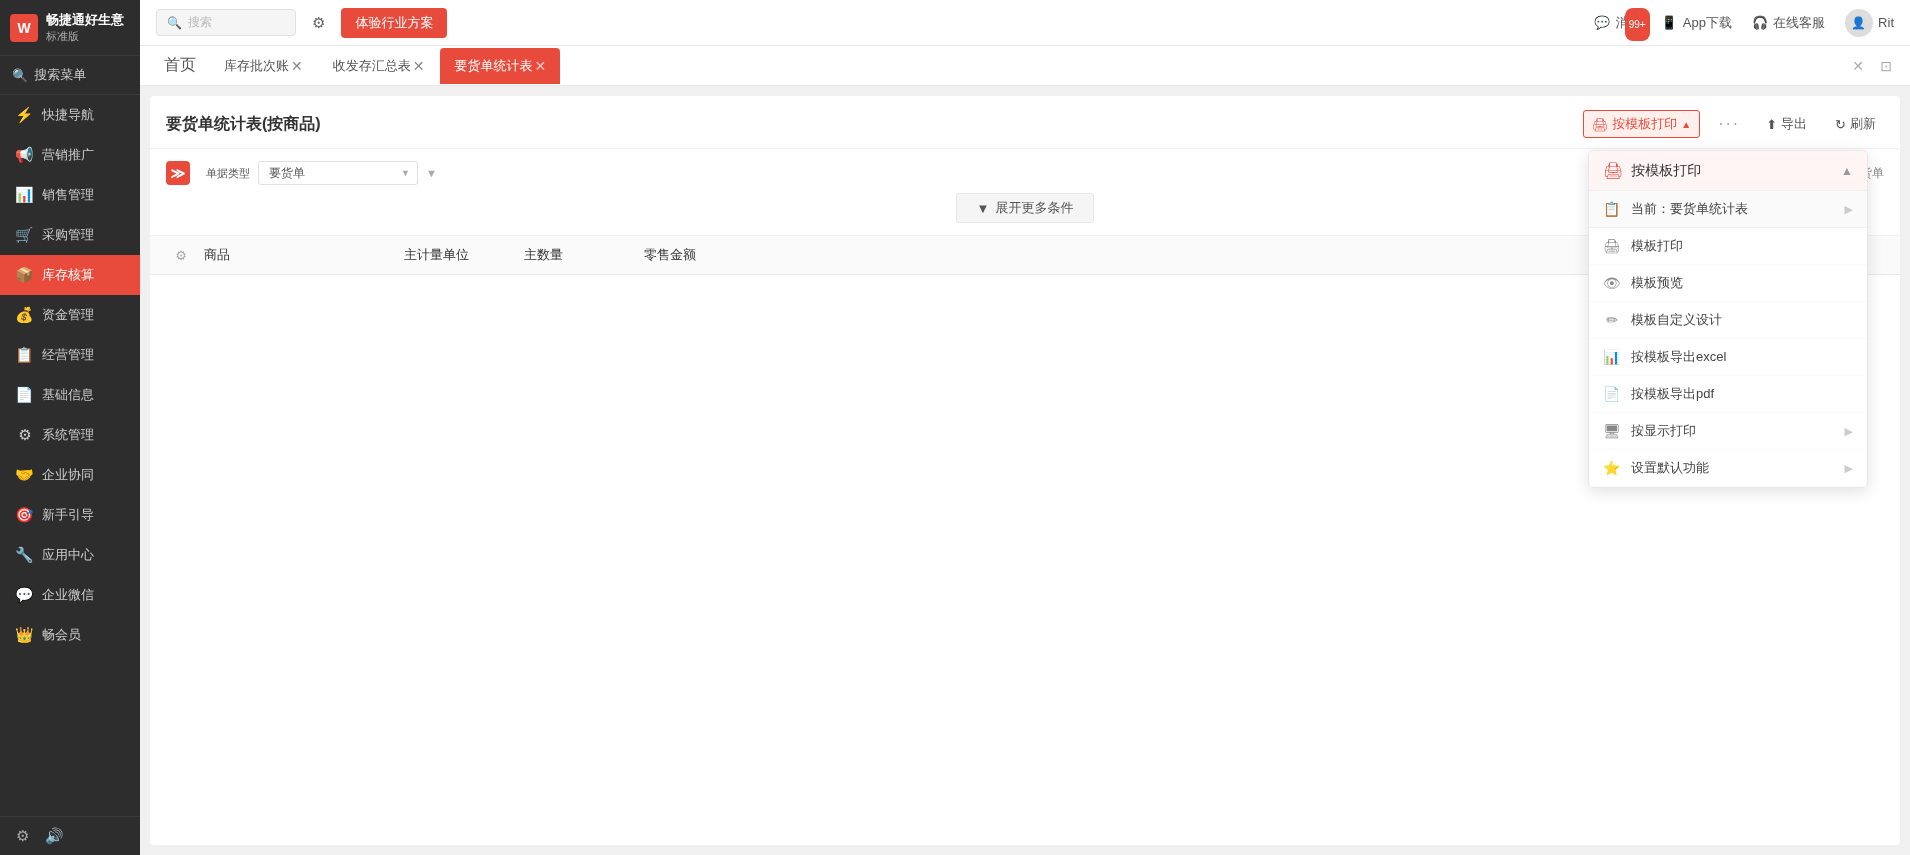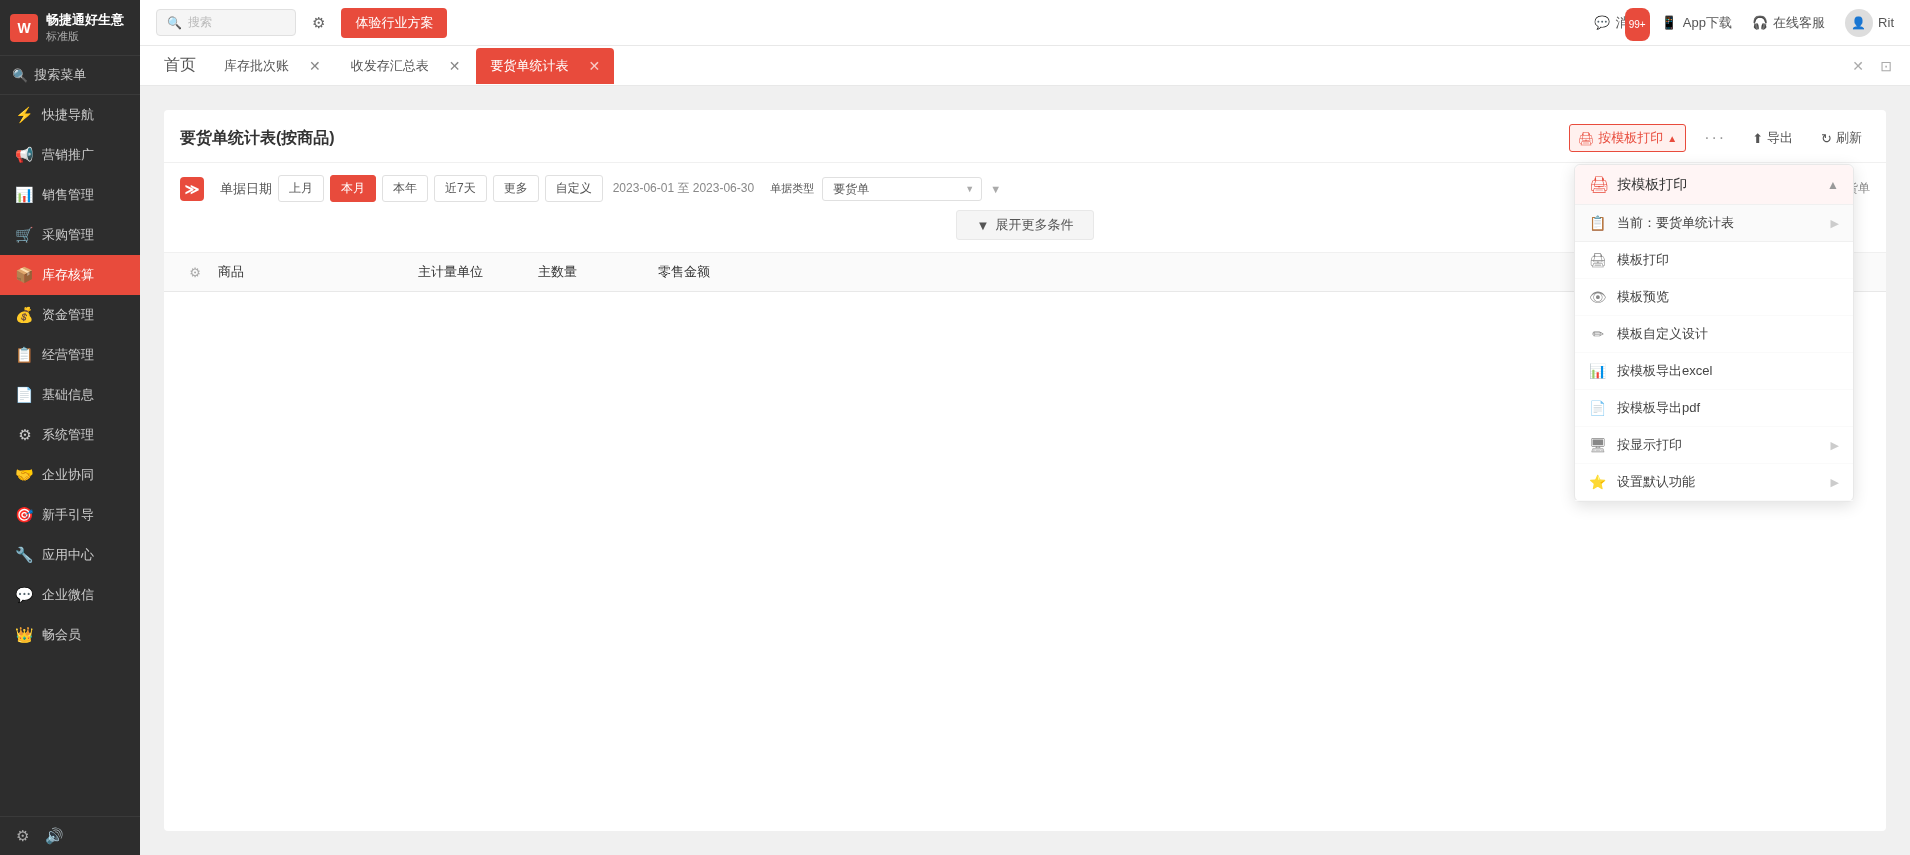--- a/index.html
+++ b/index.html
@@ -167,21 +167,21 @@
       display: flex;
       align-items: center;
       padding: 0 12px;
       height: 40px;
       flex-shrink: 0;
       gap: 2px;
     }
     .tab-item {
       display: flex;
       align-items: center;
-      gap: 20px;
+      gap: 2px;
       padding: 0 14px;
       height: 36px;
       font-size: 13px;
       cursor: pointer;
       color: #555;
       border-radius: 4px 4px 0 0;
       white-space: nowrap;
       position: relative;
     }
     .tab-item.active {
@@ -214,21 +214,21 @@
       width: 24px; height: 24px;
       display: flex; align-items: center; justify-content: center;
       cursor: pointer; color: #aaa; font-size: 14px; border-radius: 3px;
     }
 
     
     .content {
       flex: 1;
       background: #f0f0f0;
       overflow: auto;
-      padding: 14px;
+      padding: 0;
       position: relative;
     }
 
     .page-content {
       background: white;
       margin: 10px;
       border-radius: 4px;
       min-height: calc(100% - 20px);
       display: flex;
       flex-direction: column;
@@ -694,30 +694,20 @@
         </div>
       </div>
 
       <div class="filter-area">
         <div class="filter-row">
 
           <div style="display:flex;align-items:center;justify-content:center;width:24px;height:24px;background:#e84b3c;border-radius:4px;cursor:pointer;">
             <span style="color:white;font-size:14px;font-weight:bold;">≫</span>
           </div>
 
-          <div class="date-group">
-            <span class="date-label">单据日期</span>
-            <button class="date-btn">上月</button>
-            <button class="date-btn active">本月</button>
-            <button class="date-btn">本年</button>
-            <button class="date-btn">近7天</button>
-            <button class="date-btn">更多</button>
-            <button class="date-btn">自定义</button>
-            <span class="date-range">2023-06-01 至 2023-06-30</span>
-          </div>
 
           <div class="select-group">
             <span class="select-label">单据类型</span>
             <div class="select-wrapper">
               <select class="select-input"><option>要货单</option></select>
             </div>
             <span style="color:#aaa;font-size:11px;cursor:pointer;">▼</span>
           </div>
 
           <div class="filter-right-actions">

